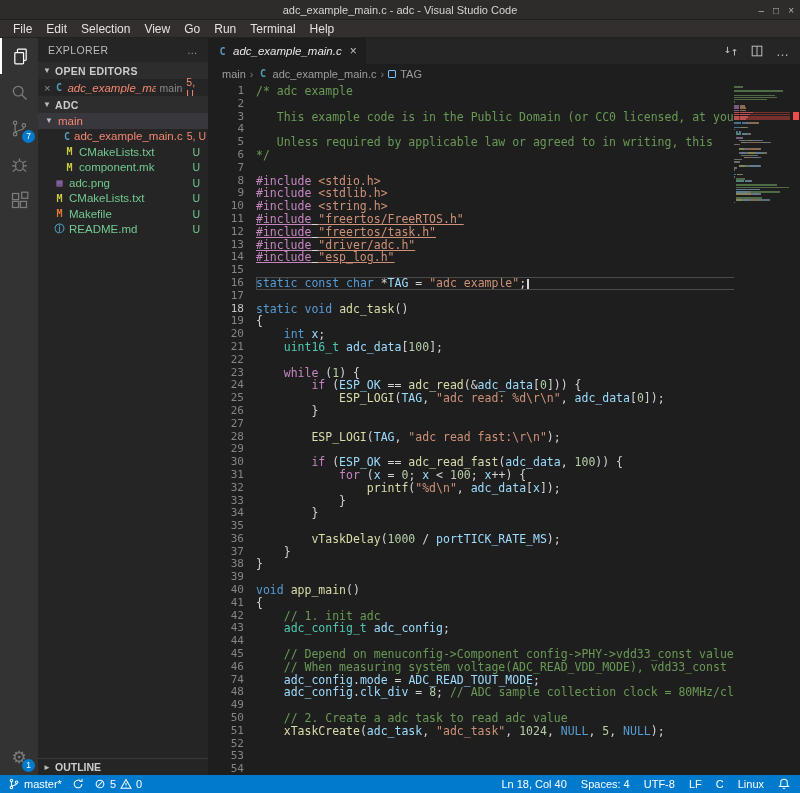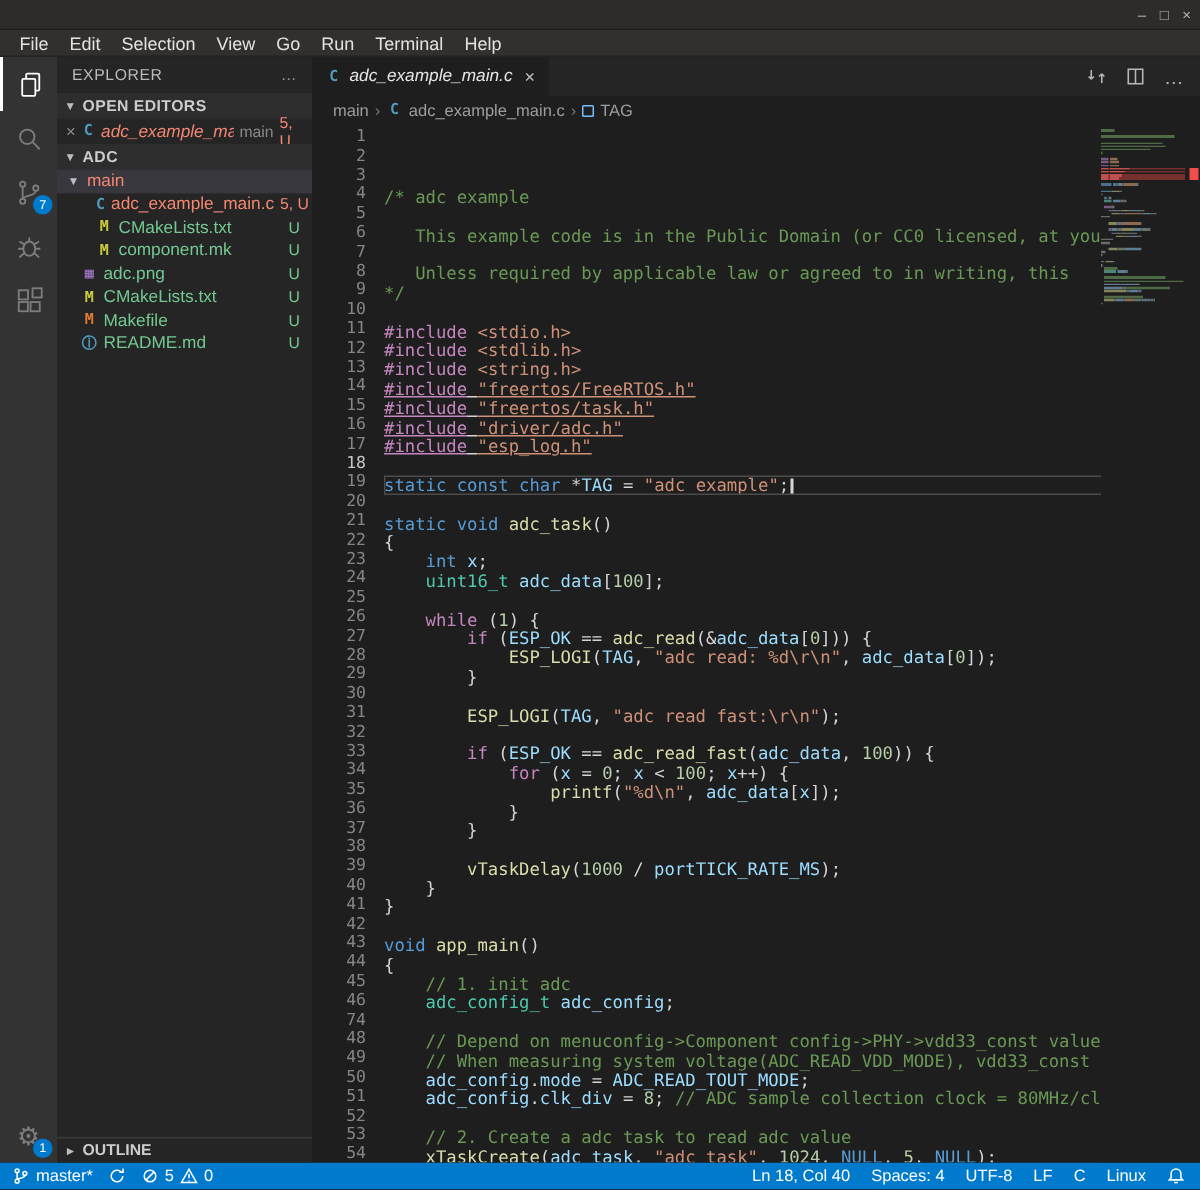--- a/index.html
+++ b/index.html
@@ -73,21 +73,21 @@
   .breadcrumbs { height:19px; display:flex; align-items:center; gap:4px; padding-left:14px;
     font-size:11px; color:#9d9d9d; background:#1e1e1e; }
   .bc-sep { color:#7a7a7a; font-size:11px; }
   .sym-box { width:8px; height:8px; border:1px solid #75beff; border-radius:1px; display:inline-block; }
 
   .code-wrap { flex:1; position:relative; overflow:hidden; display:flex; padding-top:2px;
     font-family:"DejaVu Sans Mono", monospace; font-size:11.5px; }
   .gutter { width:36px; text-align:right; color:#858585; flex:none; }
   .gutter div { height:12.8px; line-height:12.8px; font-size:11px; }
   .gutter div.active { color:#c6c6c6; }
-  .code { flex:1; margin-left:12px; overflow:hidden;margin-top:40px; }
+  .code { flex:1; margin-left:12px; overflow:hidden; }
   .line { height:12.8px; line-height:12.8px; white-space:pre; color:#d4d4d4; }
   .line.cur { outline:1px solid #4b4b4b; outline-offset:-1px; }
   .line.err span { text-decoration:underline; }
   .cm{color:#6a9955}.kw{color:#569cd6}.ctrl{color:#c586c0}.str{color:#ce9178}
   .num{color:#b5cea8}.fn{color:#dcdcaa}.var{color:#9cdcfe}.type{color:#4ec9b0}.pp{color:#c586c0}
   .caret{display:inline-block;width:1.5px;height:11px;background:#d7d7d7;vertical-align:text-bottom;
     margin-left:1px;}
 
   .minimap { position:absolute; top:0; right:8px; bottom:0; width:58px; background:#1e1e1e;
     padding-top:3px; z-index:3; overflow:hidden; }
@@ -101,20 +101,21 @@
   .statusbar { height:18px; background:#007acc; display:flex; align-items:center; color:#ffffff;
     font-size:11px; padding:0 10px 0 8px; gap:10px; }
   .sb-group { display:flex; align-items:center; gap:4px; }
   .statusbar svg { width:12px; height:12px; stroke:#ffffff; fill:none; stroke-width:1.2; }
   .sb-right { margin-left:auto; display:flex; align-items:center; gap:14px; }
 </style>
 </head>
 <body>
 
 <div class="titlebar">
+  <div class="win-title">adc_example_main.c - adc - Visual Studio Code</div>
   <div class="win-controls">
     <span>–</span>
     <span>□</span>
     <span>×</span>
   </div>
 </div>
 
 <div class="menubar" id="menubar">
     <span class="menu-item">File</span>
     <span class="menu-item">Edit</span>

